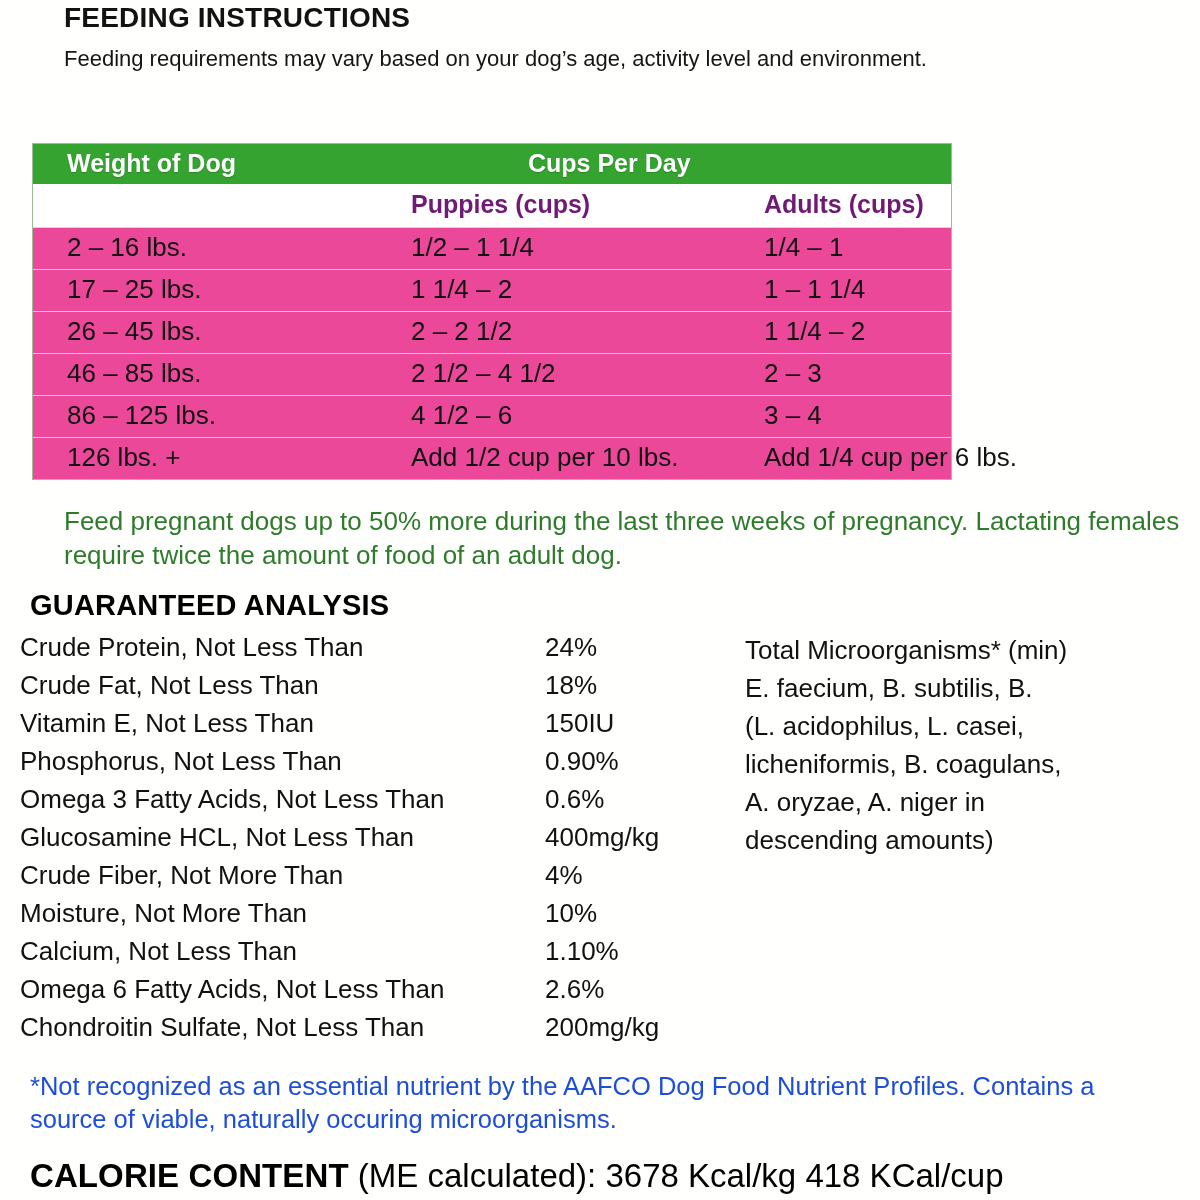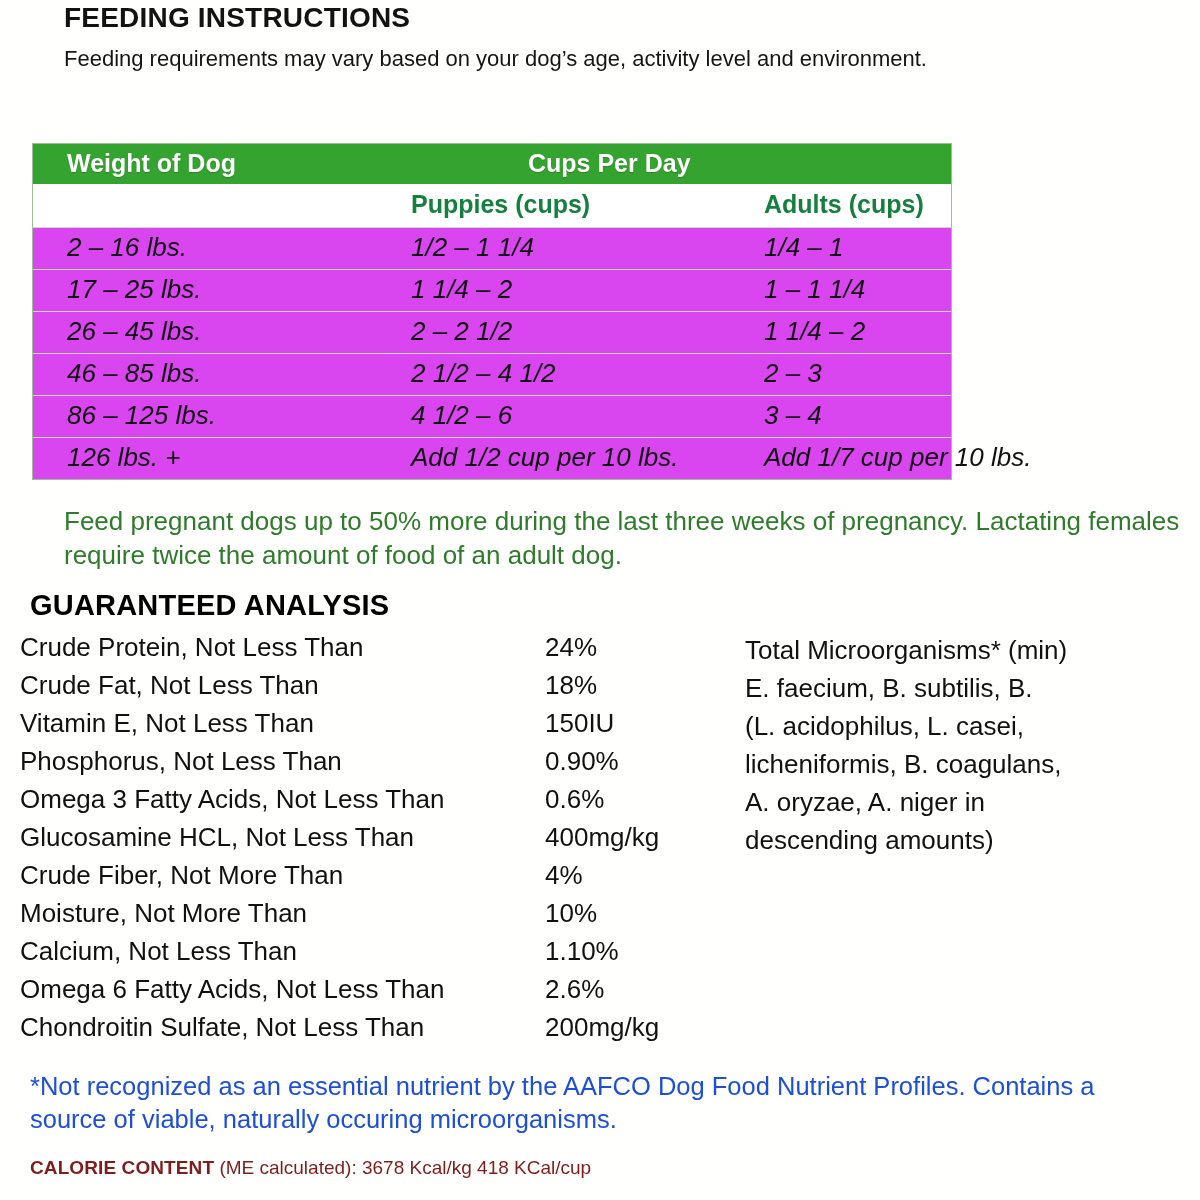--- a/index.html
+++ b/index.html
@@ -75,31 +75,30 @@
     position: relative;
     height: 43px;
     border-bottom: 1px solid #c8dcc4;
     background: #ffffff;
   }
   .feed-subhead .scell {
     position: absolute;
     top: 6px;
     font-size: 25px;
     font-weight: bold;
-    color: #15803d;
+    color: #701a75;
   }
   .feed-subhead .scell.pup { left: 378px; }
   .feed-subhead .scell.adu { left: 731px; }
 
   .feed-row {
     position: relative;
     height: 41px;
     border-bottom: 1px solid #c8dcc4;
-    background: #d946ef;
-    font-style: italic;
+    background: #ec4899;
   }
   .feed-row:last-child { border-bottom: 0; }
   .feed-row .c {
     position: absolute;
     top: 4px;
     font-size: 26px;
     color: #111111;
     white-space: nowrap;
   }
   .feed-row .c.col0 { left: 34px; }
@@ -175,22 +174,22 @@
     font-size: 25.5px;
     line-height: 1.30;
     color: #1d4ed8;
   }
 
   
   .calorie {
     position: absolute;
     left: 30px;
     top: 1157px;
-    font-size: 19px;
-    color: #7f1d1d;
+    font-size: 33px;
+    color: #000000;
     white-space: nowrap;
   }
   .calorie .cal-label {
     font-weight: bold;
     letter-spacing: 0.1px;
   }
 </style>
 </head>
 <body>
 
@@ -233,21 +232,21 @@
       <span class="c col2">2 – 3</span>
     </div>
     <div class="feed-row">
       <span class="c col0">86 – 125 lbs.</span>
       <span class="c col1">4 1/2 – 6</span>
       <span class="c col2">3 – 4</span>
     </div>
     <div class="feed-row">
       <span class="c col0">126 lbs. +</span>
       <span class="c col1">Add 1/2 cup per 10 lbs.</span>
-      <span class="c col2">Add 1/7 cup per 10 lbs.</span>
+      <span class="c col2">Add 1/4 cup per 6 lbs.</span>
     </div>
 
   </div>
 
   <div class="preg-note">Feed pregnant dogs up to 50% more during the last three weeks of pregnancy. Lactating females require twice the amount of food of an adult dog.</div>
 
   <div class="ga-title">GUARANTEED ANALYSIS</div>
 
   <div class="ga-list">
     <div class="ga-row">

